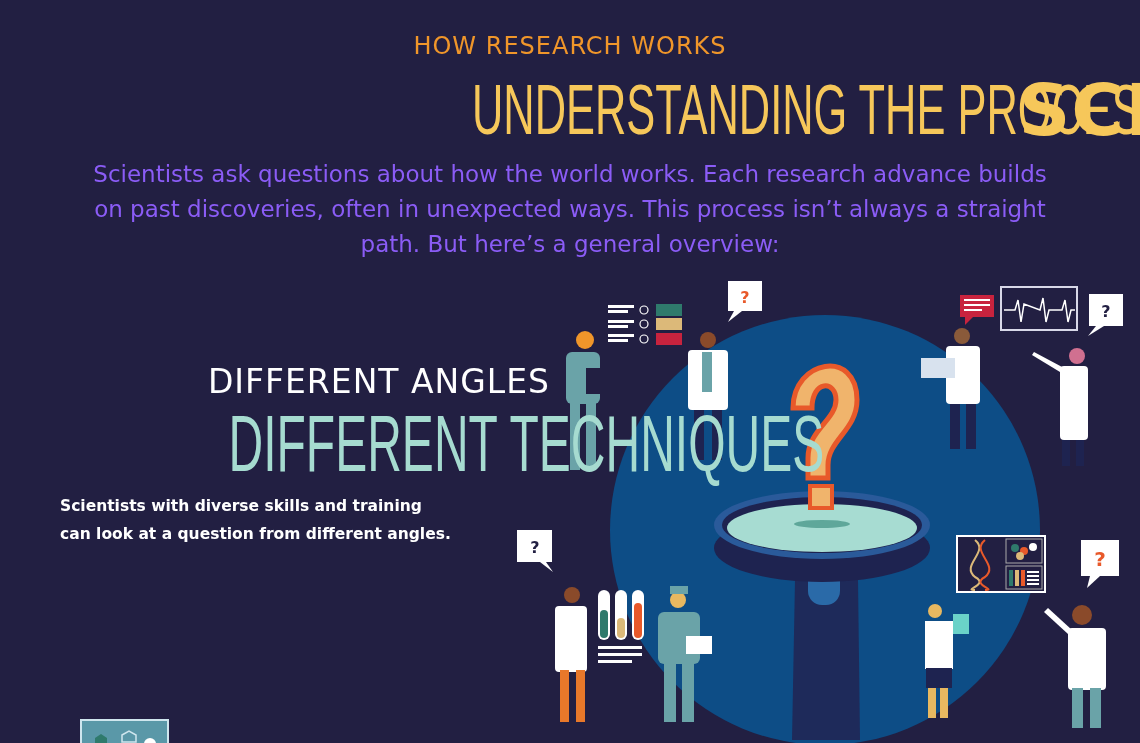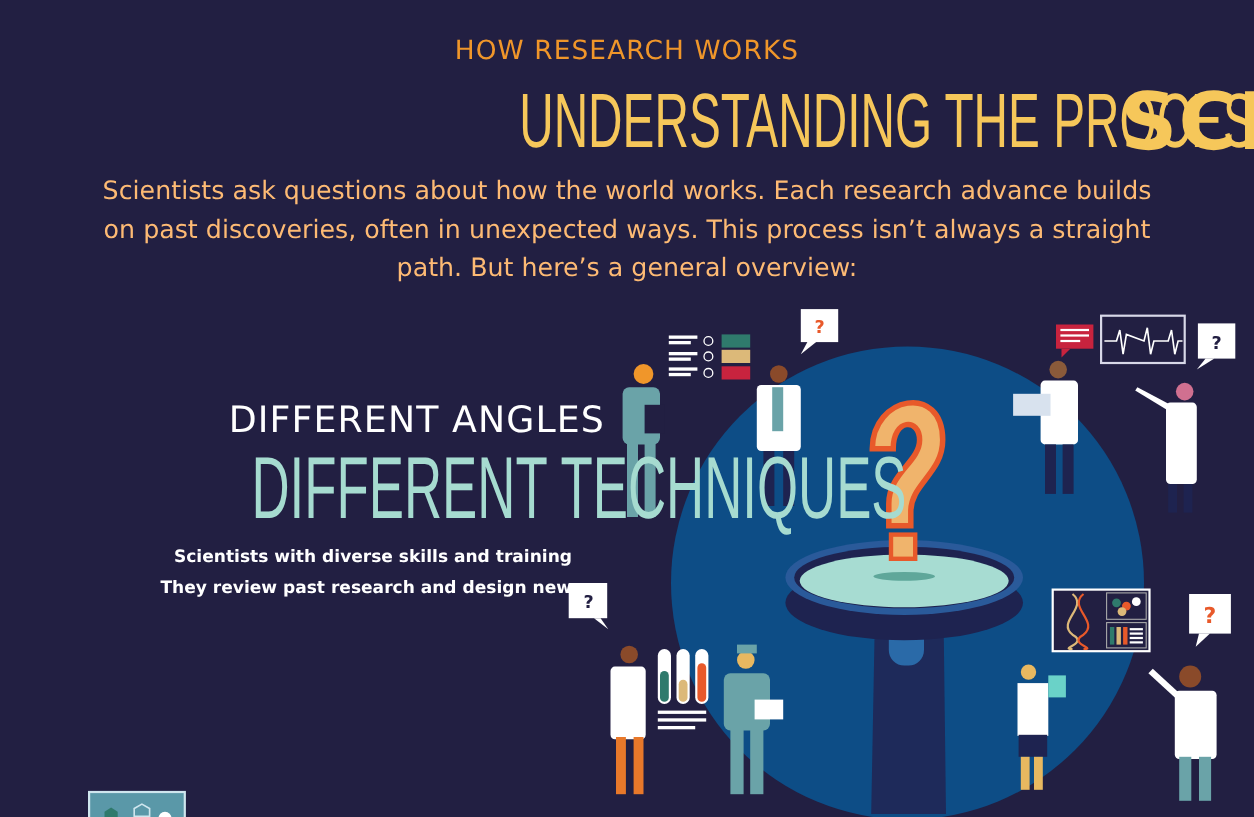--- a/index.html
+++ b/index.html
@@ -2,25 +2,25 @@
 <html><head>
 <meta charset="utf-8">
 <style>
   html,body{margin:0;padding:0;}
   body{width:1140px;height:743px;overflow:hidden;background:#221f42;position:relative;font-family:"Liberation Sans",sans-serif;}
   .abs{position:absolute;}
   .kicker{left:0;width:1140px;top:32px;text-align:center;color:#f0962a;font-family:"DejaVu Sans",sans-serif;font-size:24px;letter-spacing:1px;}
   .headline{left:0;width:1140px;top:68px;text-align:center;color:#f6c75a;white-space:nowrap;}
   .headline .cond{display:inline-block;font-family:"Liberation Sans Narrow","Liberation Sans",sans-serif;font-size:70px;transform:scaleX(0.62);transform-origin:right center;margin-right:-238px;letter-spacing:0px;vertical-align:middle;}
   .headline .bold{display:inline-block;font-family:"DejaVu Sans",sans-serif;font-weight:bold;font-size:72px;vertical-align:middle;margin-left:10px;letter-spacing:1px;}
-  .intro{left:90px;width:960px;top:157px;text-align:center;color:#fdba74;font-family:"DejaVu Sans",sans-serif;font-size:23px;line-height:35px;}
+  .intro{left:90px;width:960px;top:157px;text-align:center;color:#8b5cf6;font-family:"DejaVu Sans",sans-serif;font-size:23px;line-height:35px;}
   .h2a{left:30px;width:520px;top:362px;text-align:right;color:#ffffff;font-family:"DejaVu Sans",sans-serif;font-size:33px;letter-spacing:1px;}
   .h2b{left:30px;width:500px;top:398px;text-align:center;color:#a6dbd0;}
   .h2b span{display:inline-block;font-family:"Liberation Sans",sans-serif;font-size:80px;transform:scaleX(0.6);transform-origin:center;white-space:nowrap;}
-  .body2{left:60px;width:460px;top:492px;text-align:right;color:#ffffff;font-family:"DejaVu Sans",sans-serif;font-weight:bold;font-size:15.5px;line-height:28px;}
+  .body2{left:60px;width:460px;top:492px;text-align:left;color:#ffffff;font-family:"DejaVu Sans",sans-serif;font-weight:bold;font-size:15.5px;line-height:28px;}
   .illus{left:0;top:0;width:1140px;height:743px;}
 </style>
 </head>
 <body>
 
 <svg class="abs illus" viewBox="0 0 1140 743" xmlns="http://www.w3.org/2000/svg">
 
   <circle cx="825" cy="530" r="215" fill="#0d4d86"></circle>
 
   <g>
@@ -187,14 +187,14 @@
 <div class="abs headline">
   <span class="cond">UNDERSTANDING THE PROCESS OF</span>
   <span class="bold">SCIENCE</span>
 </div>
 <div class="abs intro">Scientists ask questions about how the world works. Each research advance builds on past discoveries, often in unexpected ways. This process isn’t always a straight path. But here’s a general overview:</div>
 
 <div class="abs h2a">DIFFERENT ANGLES</div>
 <div class="abs h2b"><span>DIFFERENT TECHNIQUES</span></div>
 <div class="abs body2">
   <div>Scientists with diverse skills and training</div>
-  <div>They review past research and design new</div>
+  <div>can look at a question from different angles.</div>
 </div>
 
 </body></html>

